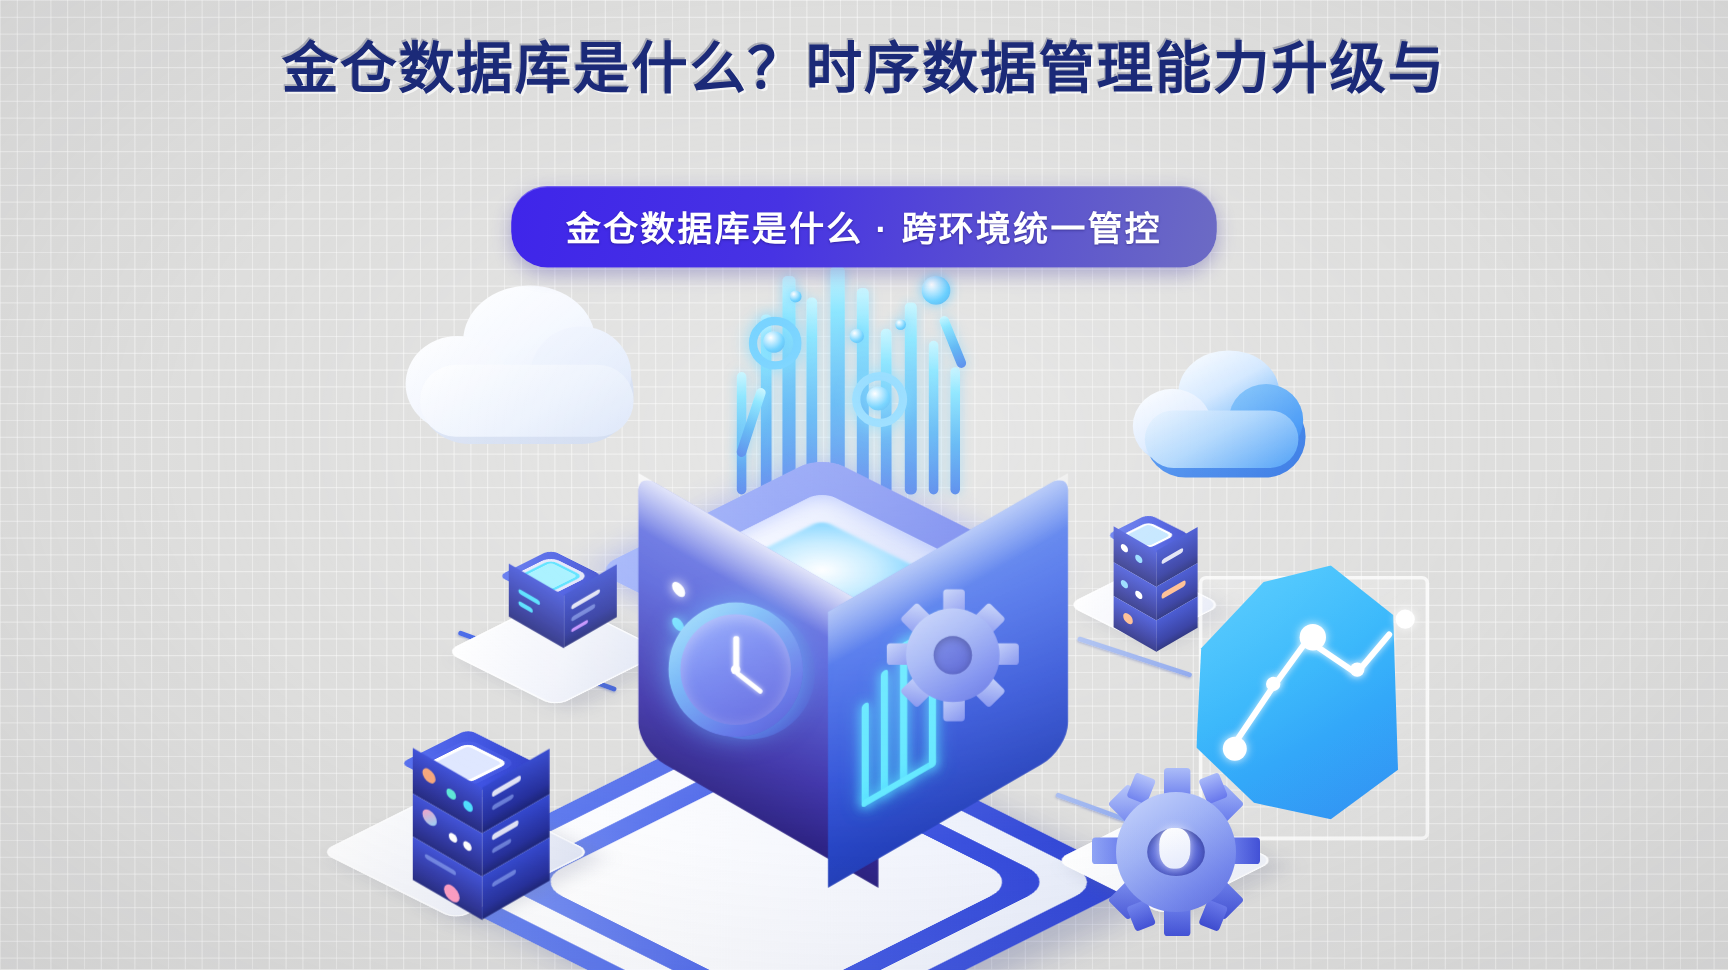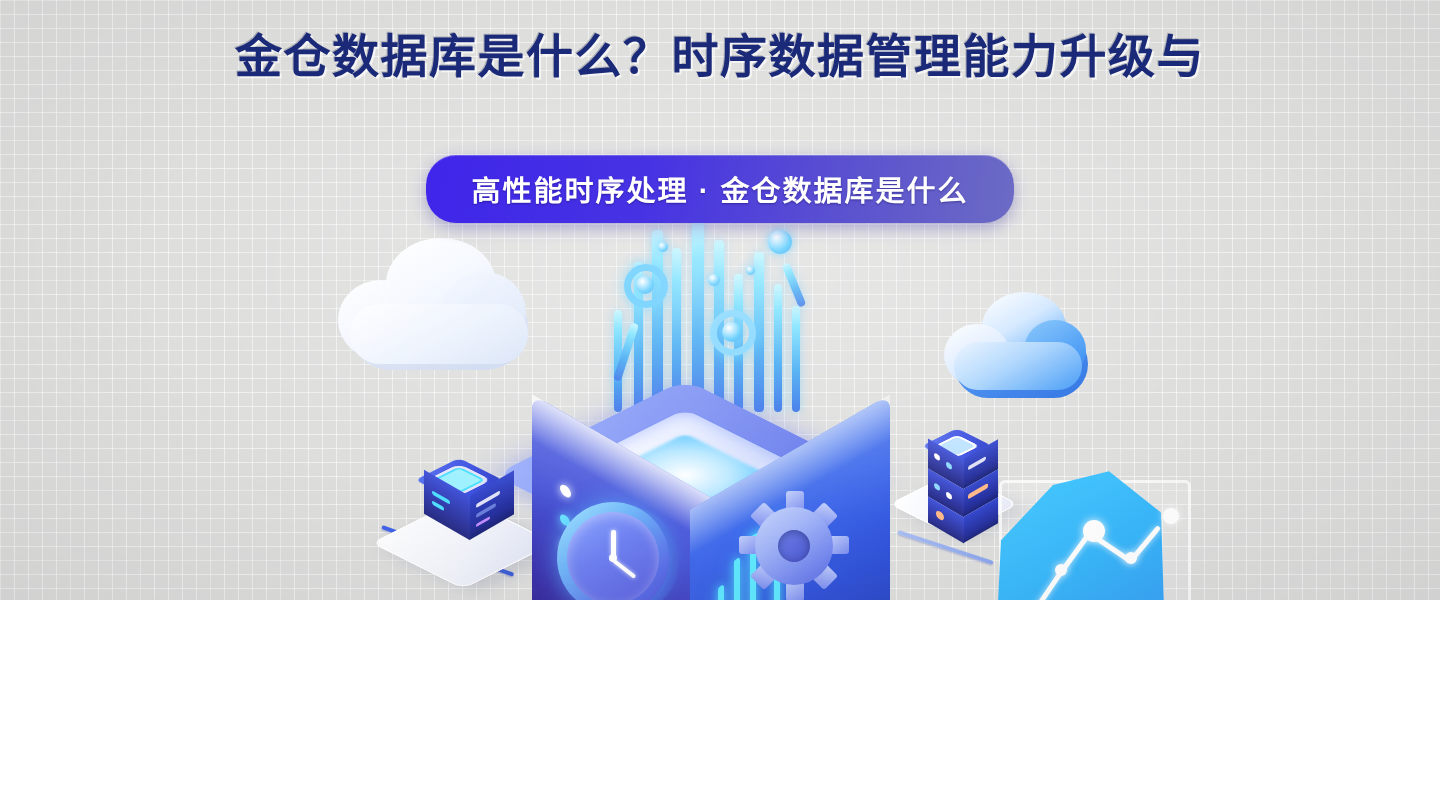--- a/index.html
+++ b/index.html
@@ -6,21 +6,21 @@
   * { margin:0; padding:0; box-sizing:border-box; }
 
   html,body{
     width:1440px; height:810px; overflow:hidden;
     font-family:"Liberation Sans","DejaVu Sans",sans-serif;
   }
 
   
   #stage{
     position:relative;
-    width:1440px; height:600px;
+    width:1440px; height:808px;
     background:#dededd;
     overflow:hidden;
   }
 
   
   #grid{
     position:absolute; inset:0;
     background-image:
       linear-gradient(to right, rgba(255,255,255,.55) 1px, transparent 1px),
       linear-gradient(to bottom, rgba(255,255,255,.55) 1px, transparent 1px),
@@ -542,17 +542,17 @@
   </div>
 
   <div id="vignette"></div>
 
   <div id="headline">
     <span class="title-line">金仓数据库是什么？时序数据管理能力升级与</span>
   </div>
 
   <div id="badge-wrap">
     <div id="badge">
-      <span id="badge-text">高性能时序处理 · 金仓数据库是什么</span>
+      <span id="badge-text">金仓数据库是什么 · 跨环境统一管控</span>
     </div>
   </div>
 
 </div>
 
 </body></html>

